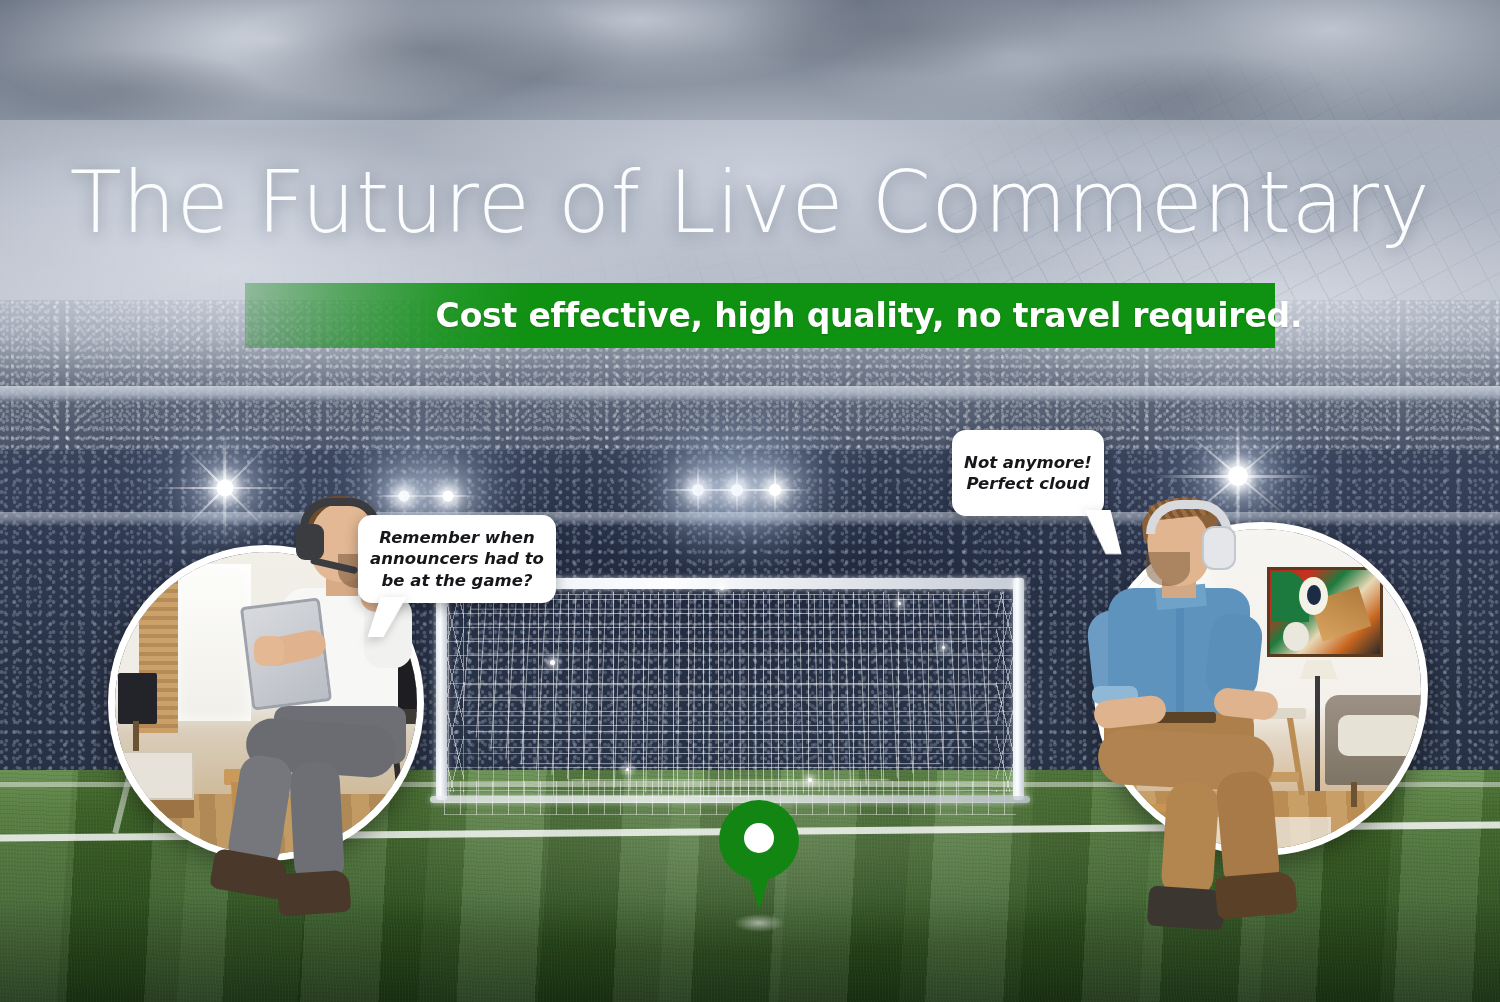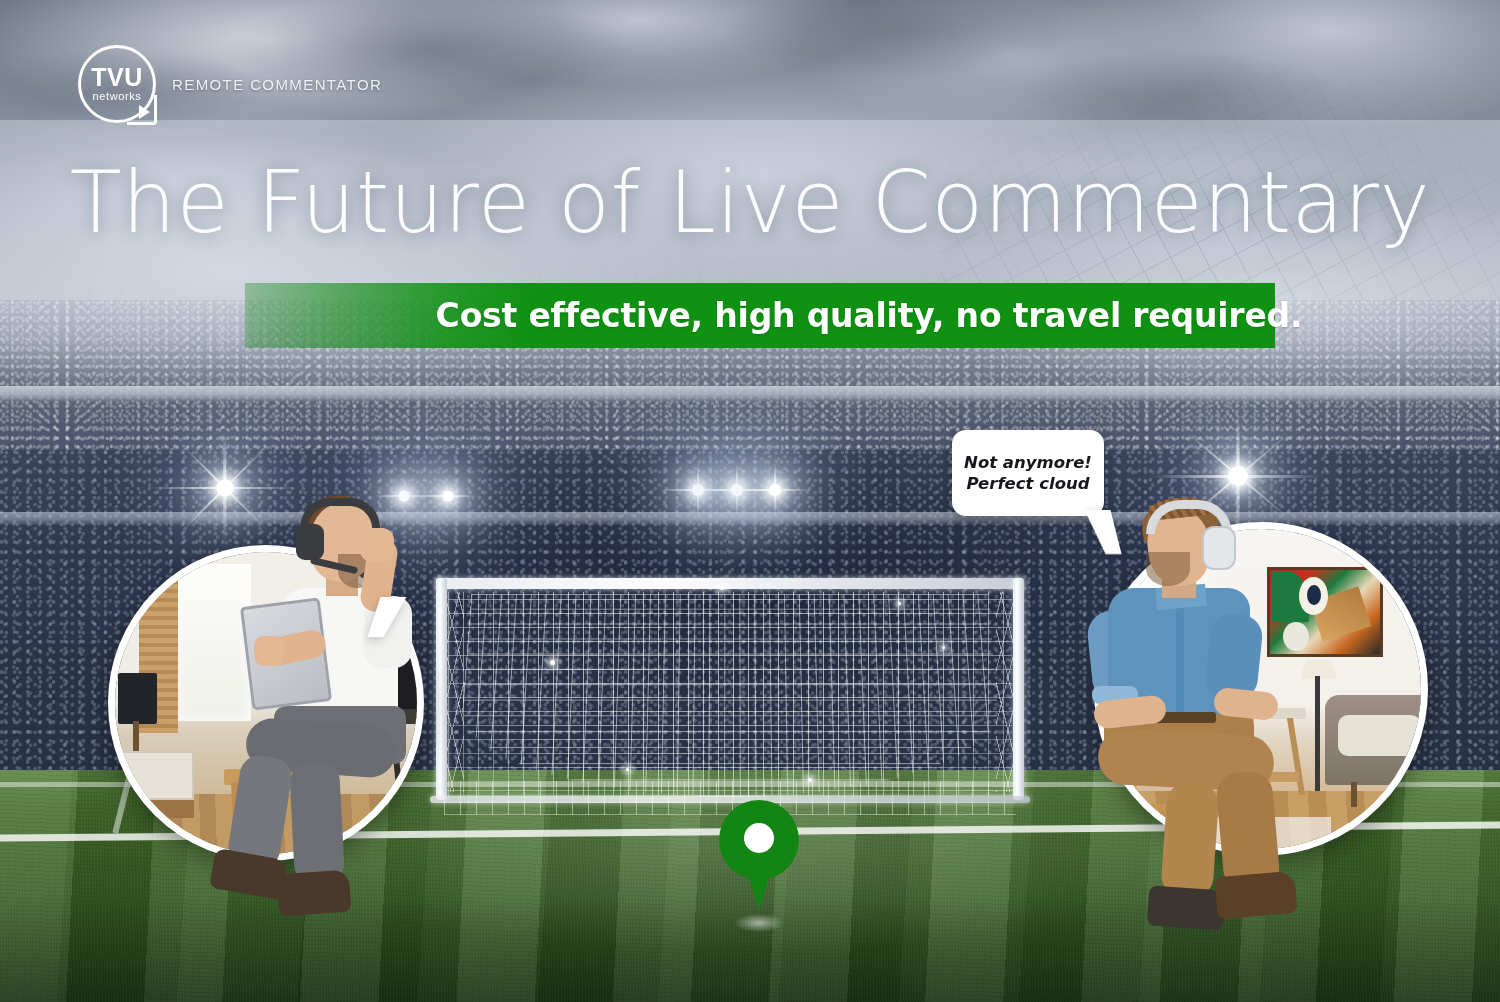--- a/index.html
+++ b/index.html
@@ -590,42 +590,39 @@
     <div class="p2 p2-hp-cup"></div>
   </div>
 
   <div class="pin">
     <div class="pin-point"></div>
     <div class="pin-body"></div>
     <div class="pin-dot"></div>
   </div>
   <div class="pin-glow" style="position:absolute;left:723px;top:910px"></div>
 
+  <div class="bubble" style="left:358px;top:515px;width:198px;height:88px">
+    <div>
+      <div>Remember when</div>
+      <div>announcers had to</div>
+      <div>be at the game?</div>
+    </div>
+  </div>
   <div class="tail" style="left:374px;top:597px;border-left:16px solid #fff;border-right:10px solid transparent;border-top:40px solid #fff;
               border-bottom:0;transform:skewX(-18deg);filter:drop-shadow(0 3px 5px rgba(0,0,0,.2))"></div>
 
   <div class="bubble" style="left:952px;top:430px;width:152px;height:86px">
     <div>
       <div>Not anymore!</div>
       <div>Perfect cloud</div>
     </div>
   </div>
   <div class="tail" style="left:1090px;top:510px;border-right:16px solid #fff;border-left:10px solid transparent;border-top:44px solid #fff;
               border-bottom:0;transform:skewX(14deg);filter:drop-shadow(0 3px 5px rgba(0,0,0,.2))"></div>
 
-  <div class="brand">
-    <div class="logo-mark">
-      <div class="logo-circle"></div>
-      <div class="logo-tail"></div>
-      <div class="logo-play"></div>
-      <div class="logo-tvu">TVU</div>
-      <div class="logo-net">networks</div>
-    </div>
-    <div class="brand-label">REMOTE COMMENTATOR</div>
-  </div>
 
   <div class="headline">The Future of Live Commentary</div>
 
   <div class="banner">
     <div class="banner-text">Cost effective, high quality, no travel required.</div>
   </div>
 
 </div>
 
 </body></html>

